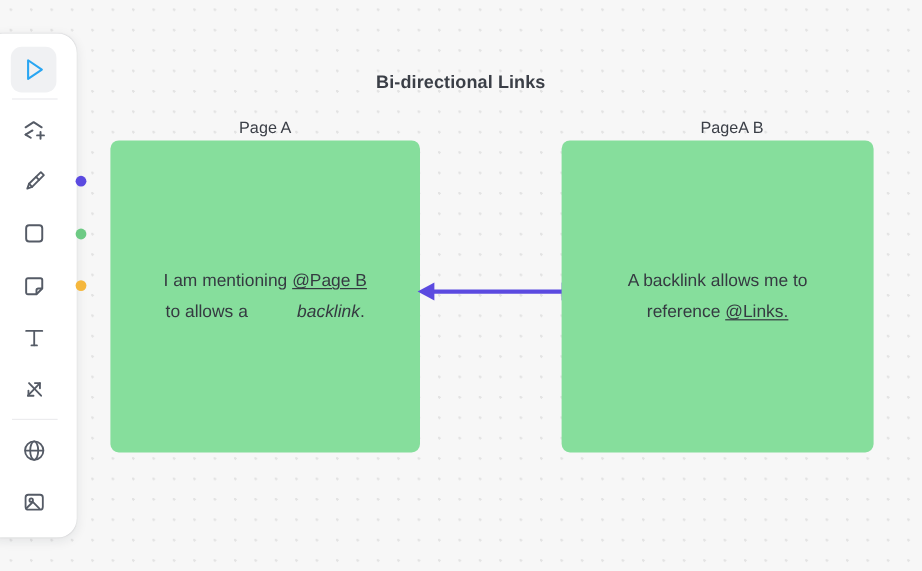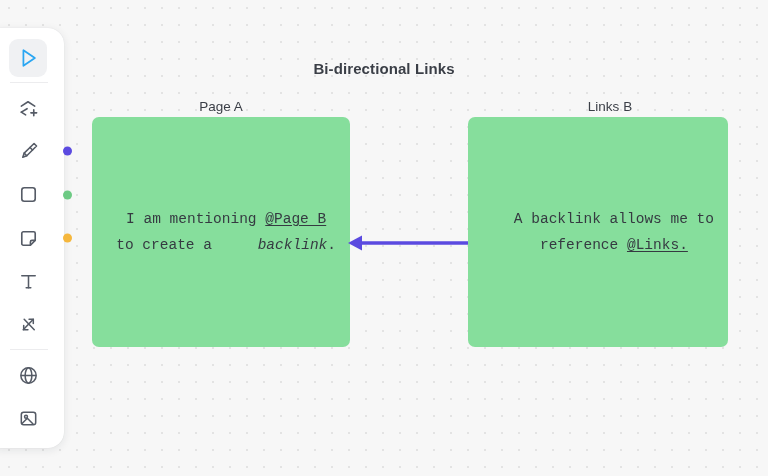--- a/index.html
+++ b/index.html
@@ -97,27 +97,26 @@
     font-size: 13.5px;
     color: #3b3f47;
     text-align: center;
   }
   #label-a { left: 92px; width: 258px; }
   #label-b { left: 480px; width: 260px; }
 
   .card {
     position: absolute;
     top: 117px;
-    height: 230px;
+    height: 260px;
     background: #86de9c;
     border-radius: 7px;
     display: flex;
     align-items: center;
-    justify-content: flex-end;
-    font-family: Liberation Mono, monospace;
+    justify-content: center;
   }
   #card-a { left: 92px; width: 258px; }
   #card-b { left: 468px; width: 260px; }
 
   .card-text {
     font-size: 14.5px;
     line-height: 26px;
     color: #353a41;
     text-align: center;
     padding: 0 14px;
@@ -140,31 +139,31 @@
 <body>
 
 <div id="canvas">
 
   <div id="title">Bi-directional Links</div>
 
   <div id="label-a" class="card-label">Page A</div>
   <div id="card-a" class="card">
     <div class="card-text">
       <span>I am mentioning </span><span class="mention">@Page B</span><br>
-      <span>to create a </span><span class="ital">backlink</span><span>.</span>
+      <span>to allows a </span><span class="ital">backlink</span><span>.</span>
     </div>
   </div>
 
   <svg id="arrow" viewBox="0 0 140 30">
     <line x1="14" y1="15" x2="126" y2="15" stroke="#5b4ae0" stroke-width="3.5"></line>
     <path d="M3 15 L17 7.5 L17 22.5 Z" fill="#5b4ae0"></path>
     <path d="M137 15 L123 7.5 L123 22.5 Z" fill="#5b4ae0"></path>
   </svg>
 
-  <div id="label-b" class="card-label">Links B</div>
+  <div id="label-b" class="card-label">PageA B</div>
   <div id="card-b" class="card">
     <div class="card-text">
       <span>A backlink allows me to</span><br>
       <span>reference </span><span class="mention">@Links.</span>
     </div>
   </div>
 
   <div id="toolbar">
 
     <div class="tool selected">

